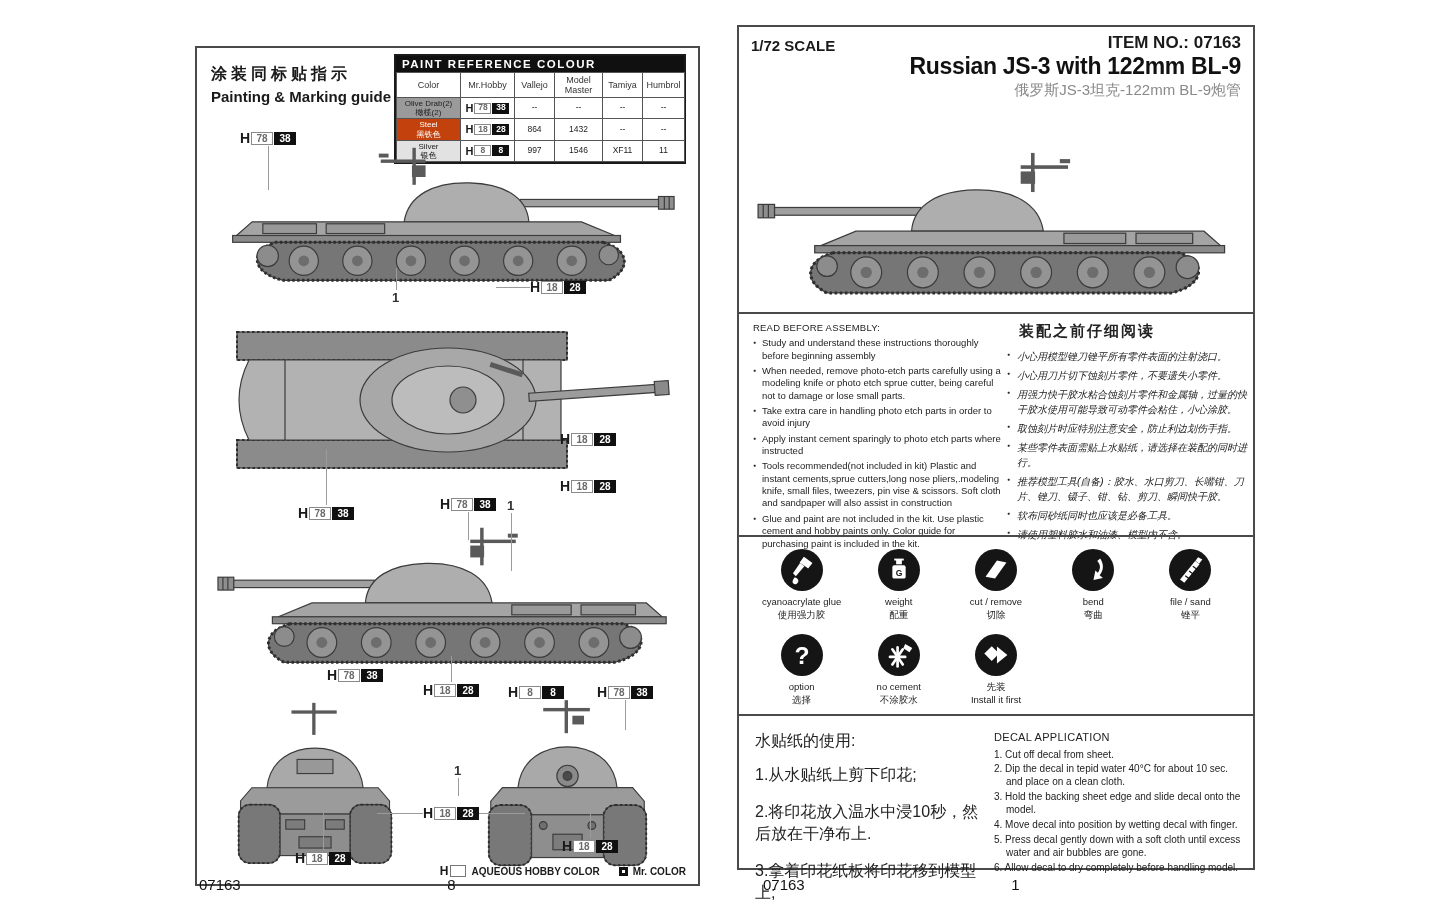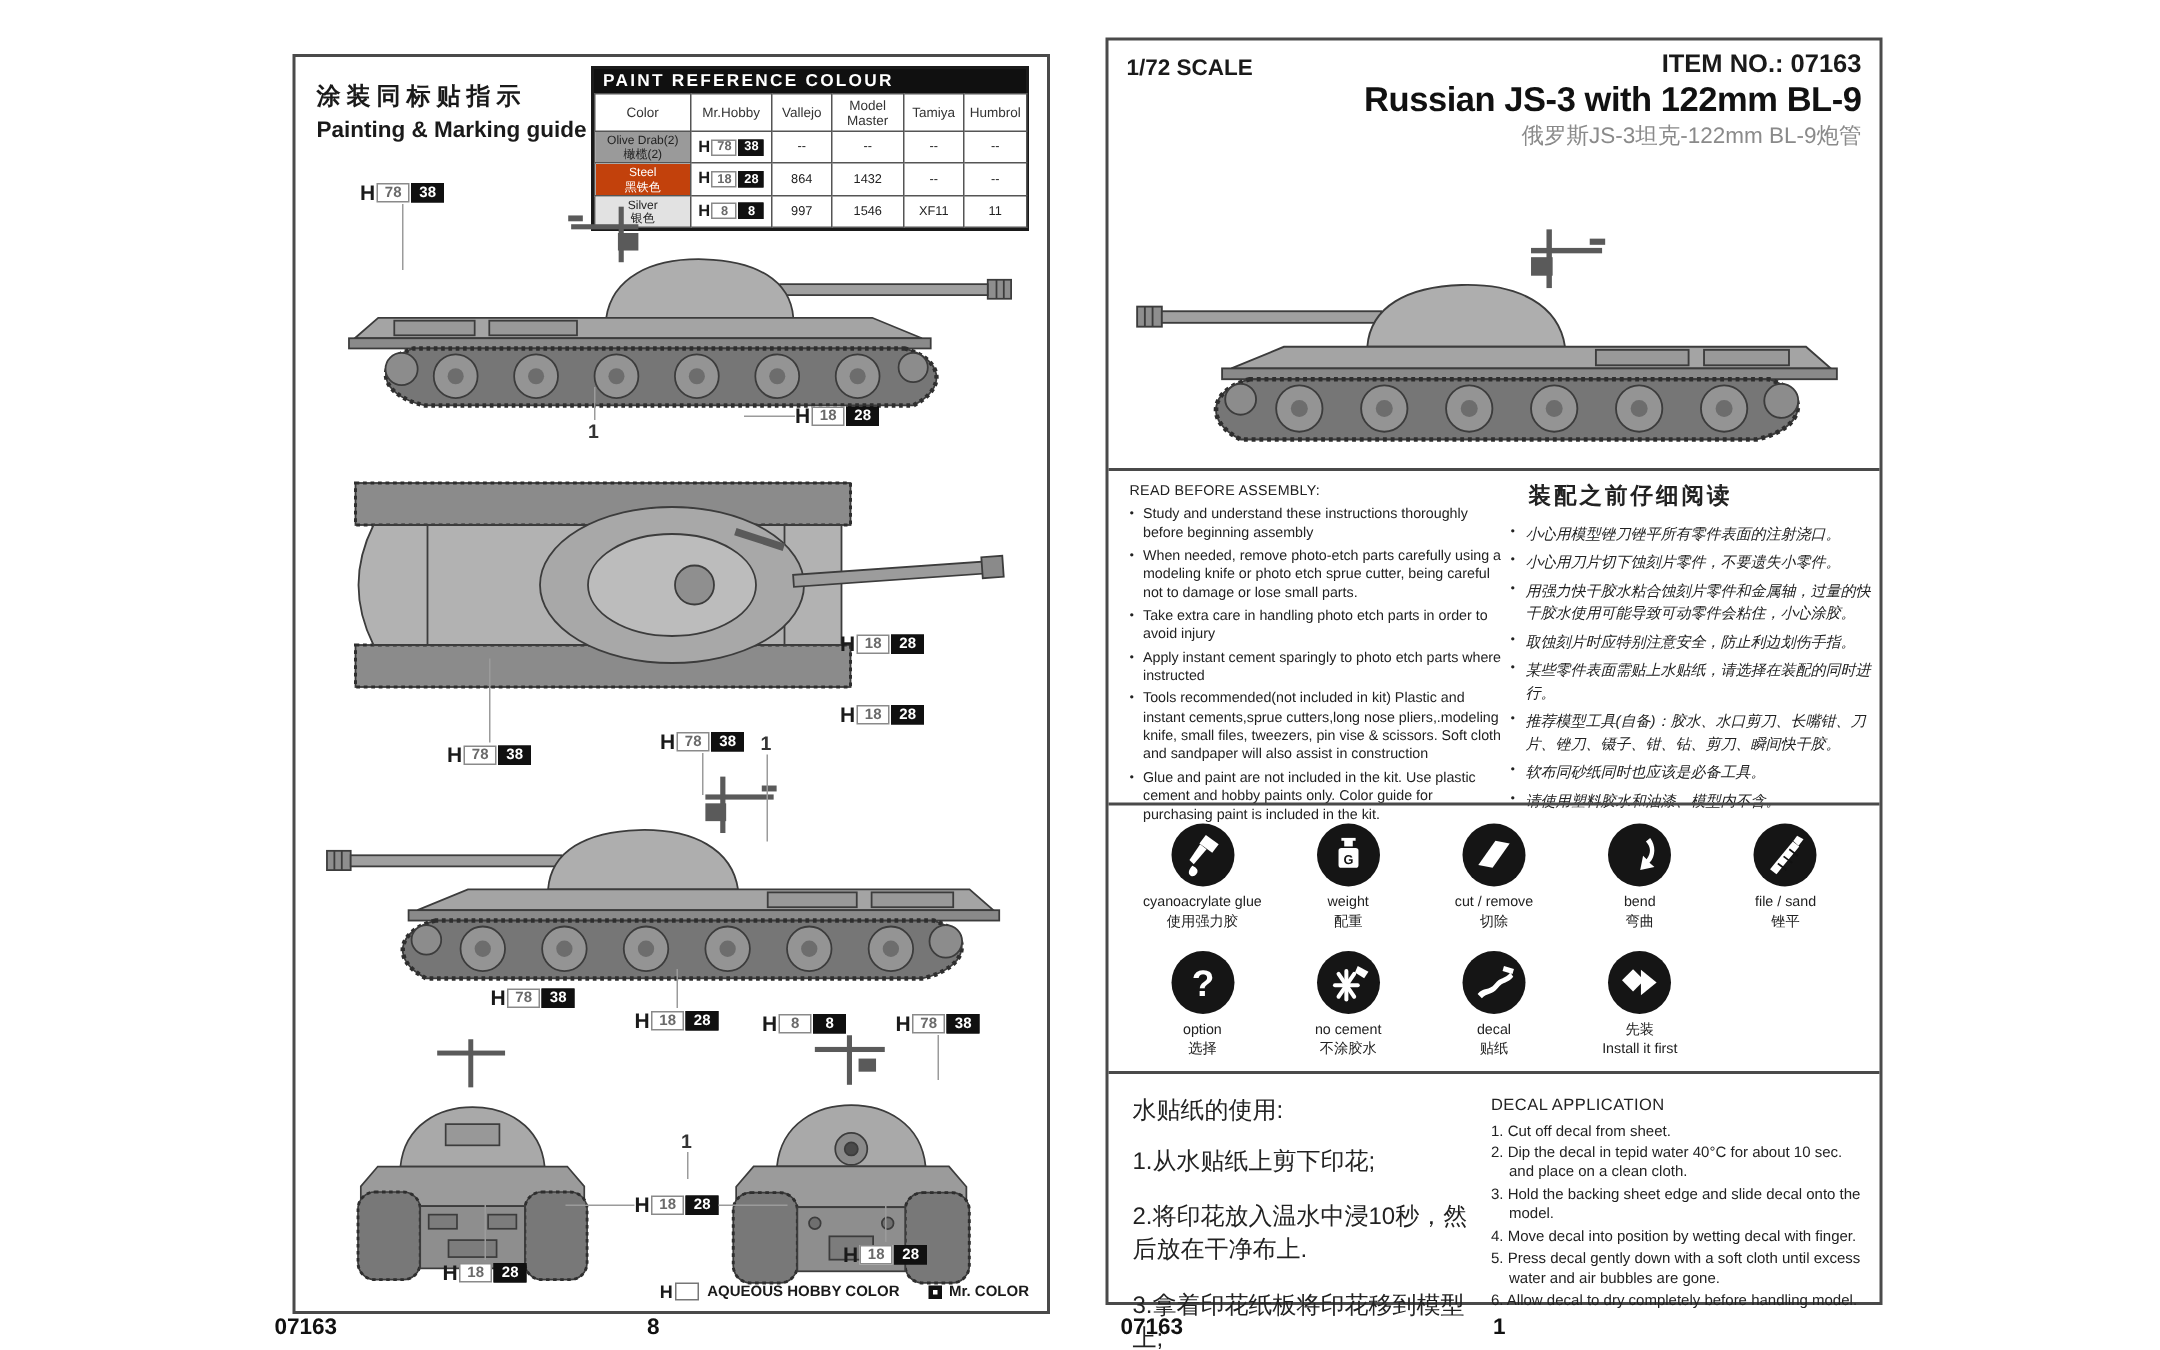--- a/index.html
+++ b/index.html
@@ -1,19 +1,19 @@
 <!DOCTYPE html>
 <html><head>
 <meta charset="utf-8">
 <style>
   html,body{margin:0;padding:0;background:#ffffff;}
   .canvas{position:relative;width:1440px;height:900px;background:#fff;overflow:hidden;
           font-family:"Liberation Sans",sans-serif;color:#222;}
   .page{position:absolute;background:#fff;border:2px solid #4a4a4a;box-sizing:border-box;}
-  #left-page{left:195px;top:36px;width:505px;height:840px;}
+  #left-page{left:195px;top:46px;width:505px;height:840px;}
   #right-page{left:737px;top:25px;width:518px;height:845px;}
 
   
   .lp-header{position:absolute;left:14px;top:16px;}
   .lp-title-zh{font-size:16px;font-weight:bold;letter-spacing:4px;color:#1a1a1a;}
   .lp-title-en{font-size:15px;font-weight:bold;margin-top:3px;color:#1a1a1a;}
 
   .paint-table{position:absolute;top:6px;right:12px;width:288px;border:2px solid #1a1a1a;background:#fff;}
   .pt-title{background:#101010;color:#fff;font-weight:bold;font-size:11.5px;letter-spacing:1.5px;padding:2px 6px;}
   .paint-table table{width:100%;border-collapse:collapse;table-layout:fixed;}
@@ -76,21 +76,21 @@
   .icon-glyph{width:38px;height:38px;display:block;}
   .icon-label{font-size:9.5px;line-height:1.4;color:#222;}
 
   .da-zh{position:absolute;left:16px;top:14px;width:228px;font-size:16px;line-height:1.4;color:#222;}
   .da-zh-title{margin-bottom:12px;}
   .da-zh-step{margin-bottom:14px;}
   .da-en{position:absolute;left:255px;top:14px;width:252px;font-size:10px;line-height:1.32;color:#222;}
   .da-en-title{font-size:11px;letter-spacing:.3px;margin-bottom:3px;}
   .da-en-step{padding-left:12px;text-indent:-12px;margin-top:1.5px;}
 
-  .page-footer{position:absolute;font-weight:bold;font-size:15px;color:#111;display:flex;justify-content:center;}
+  .page-footer{position:absolute;font-weight:normal;font-size:15px;color:#111;display:flex;justify-content:center;margin-left:16px;}
   #lp-footer{left:183px;top:876px;width:505px;}
   #rp-footer{left:747px;top:876px;width:505px;}
   .footer-item{position:absolute;left:0;top:0;}
 </style>
 </head>
 <body>
 
 <svg width="0" height="0" style="position:absolute" aria-hidden="true">
   <defs>
     <symbol id="sym-glue" viewBox="0 0 40 40">
@@ -539,29 +539,20 @@
               <svg viewBox="0 0 40 40" class="icon-glyph">
                 <use href="#sym-no-cement"></use>
               </svg>
             </div>
             <div class="icon-label">no cement</div>
             <div class="icon-label">不涂胶水</div>
           </div>
           <div class="icon-cell">
             <div class="icon-circle">
               <svg viewBox="0 0 40 40" class="icon-glyph">
-                <use href="#sym-decal"></use>
-              </svg>
-            </div>
-            <div class="icon-label">decal</div>
-            <div class="icon-label">贴纸</div>
-          </div>
-          <div class="icon-cell">
-            <div class="icon-circle">
-              <svg viewBox="0 0 40 40" class="icon-glyph">
                 <use href="#sym-install-first"></use>
               </svg>
             </div>
             <div class="icon-label">先装</div>
             <div class="icon-label">Install it first</div>
           </div>
         </div>
     </div>
 
     <div class="rp-sec" id="rp-sec4">

